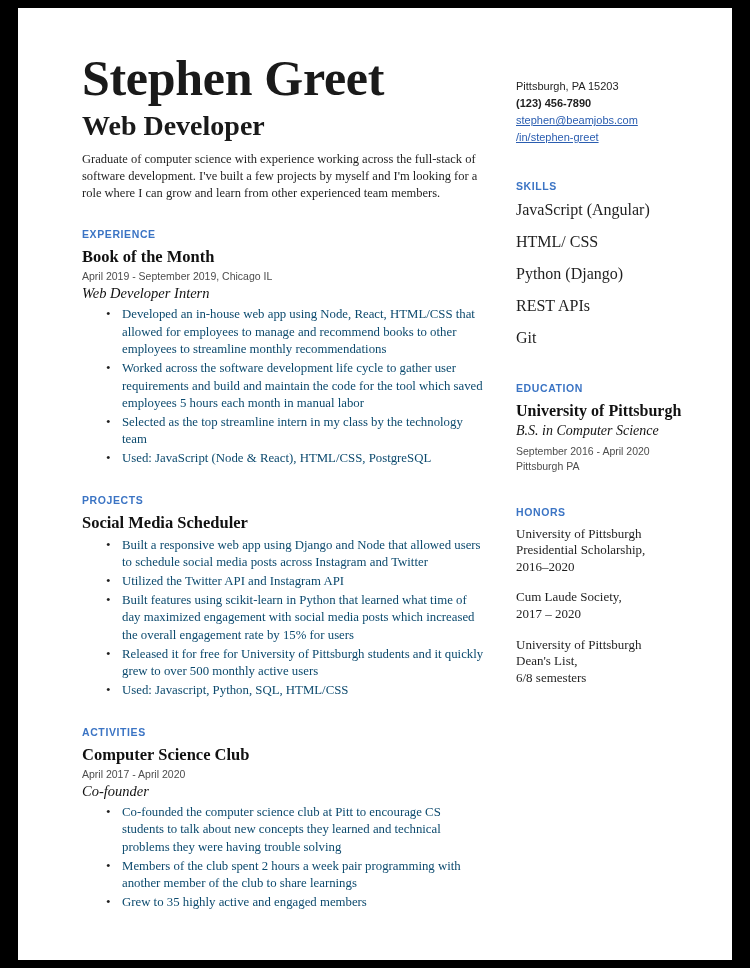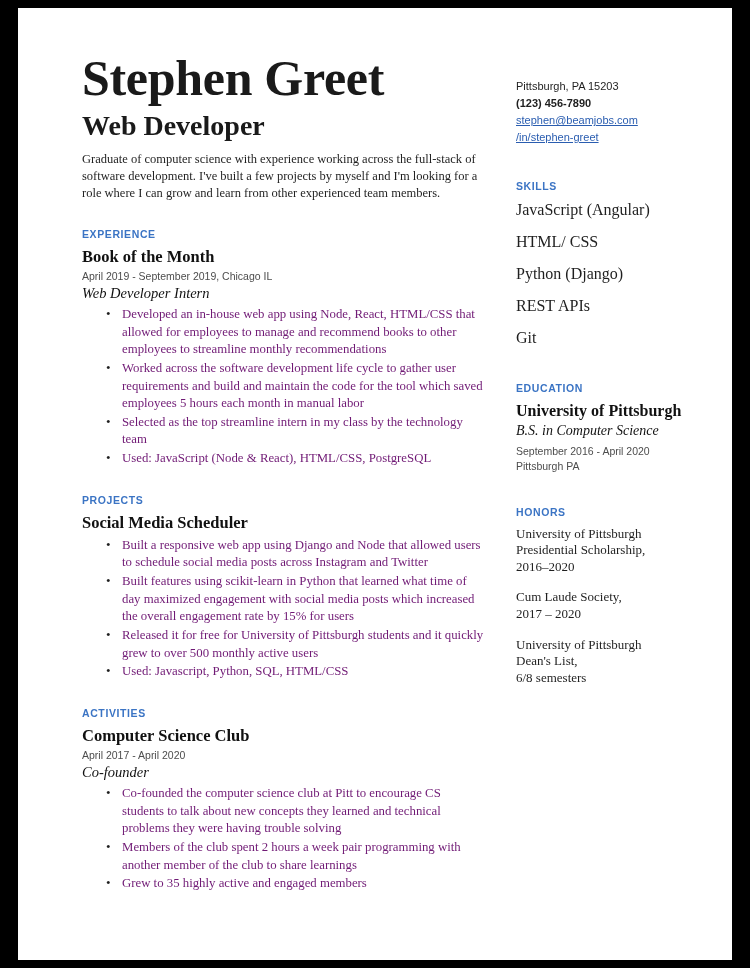--- a/index.html
+++ b/index.html
@@ -120,21 +120,21 @@
   }
   ul.bullets {
     margin: 4px 0 0 0;
     padding-left: 40px;
     list-style: none;
   }
   ul.bullets li {
     position: relative;
     font-size: 12.8px;
     line-height: 1.38;
-    color: #701a75;
+    color: #0c4a6e;
     margin-bottom: 1px;
   }
   ul.bullets li::before {
     content: "\2022";
     position: absolute;
     left: -16px;
     top: -1px;
     font-size: 13px;
     color: #1f1f1f;
   }
@@ -196,20 +196,21 @@
           <li>Selected as the top streamline intern in my class by the technology team</li>
           <li>Used: JavaScript (Node &amp; React), HTML/CSS, PostgreSQL</li>
         </ul>
       </div>
 
       <div class="sec-head">PROJECTS</div>
       <div>
         <div class="entry-title">Social Media Scheduler</div>
         <ul class="bullets">
           <li>Built a responsive web app using Django and Node that allowed users to schedule social media posts across Instagram and Twitter</li>
+          <li>Utilized the Twitter API and Instagram API</li>
           <li>Built features using scikit-learn in Python that learned what time of day maximized engagement with social media posts which increased the overall engagement rate by 15% for users</li>
           <li>Released it for free for University of Pittsburgh students and it quickly grew to over 500 monthly active users</li>
           <li>Used: Javascript, Python, SQL, HTML/CSS</li>
         </ul>
       </div>
 
       <div class="sec-head">ACTIVITIES</div>
       <div>
         <div class="entry-title">Computer Science Club</div>
         <div class="entry-meta">April 2017 - April 2020</div>

